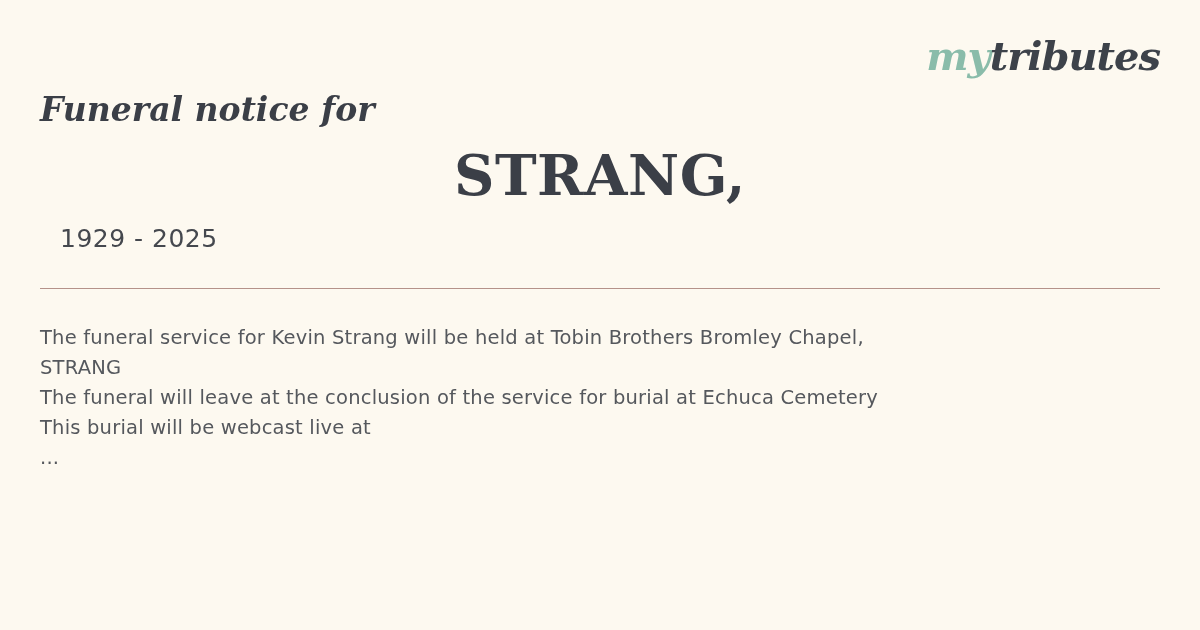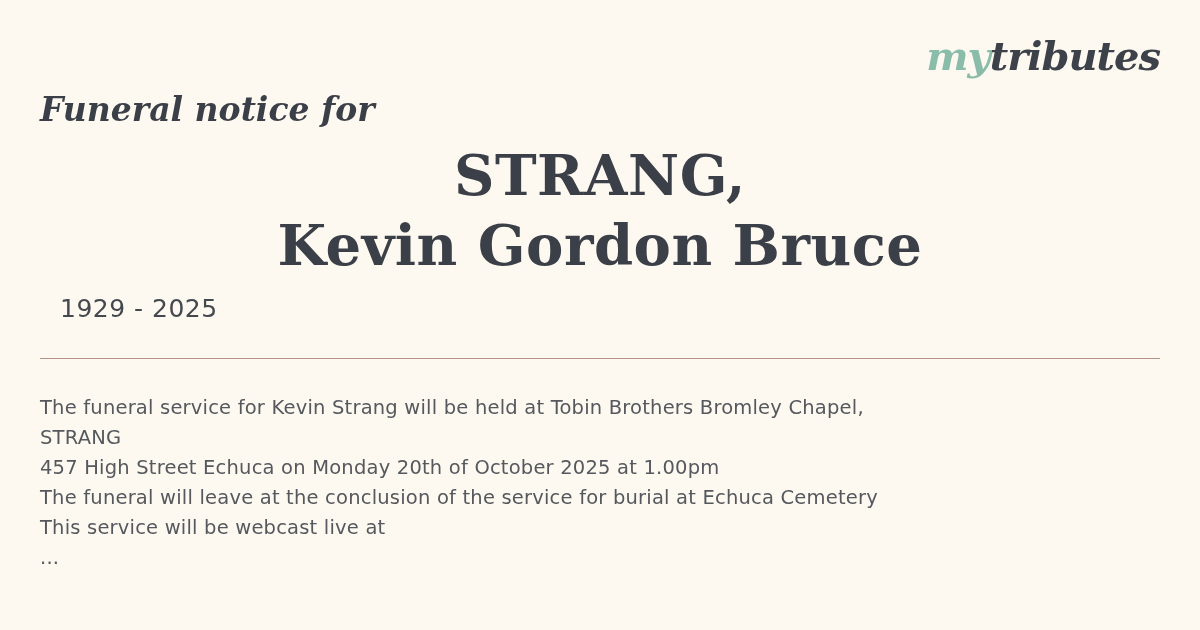--- a/index.html
+++ b/index.html
@@ -93,29 +93,27 @@
 <div class="card">
 
   <div class="logo">
     <span class="logo-my">my</span><span class="logo-tributes">tributes</span>
   </div>
 
   <div class="eyebrow">Funeral notice for</div>
 
   <h1 class="deceased-name">
     <span>STRANG,</span><br>
-    <span>Kevin Gordon Bruce</span>
   </h1>
 
   <div class="years">1929 - 2025</div>
 
   <hr class="divider">
 
   <div class="notice-body">
     <div>The funeral service for Kevin Strang will be held at Tobin Brothers Bromley Chapel,</div>
     <div>STRANG</div>
-    <div>457 High Street Echuca on Monday 20th of October 2025 at 1.00pm</div>
     <div>The funeral will leave at the conclusion of the service for burial at Echuca Cemetery</div>
-    <div>This service will be webcast live at</div>
+    <div>This burial will be webcast live at</div>
     <div>...</div>
   </div>
 
 </div>
 
 </body></html>

